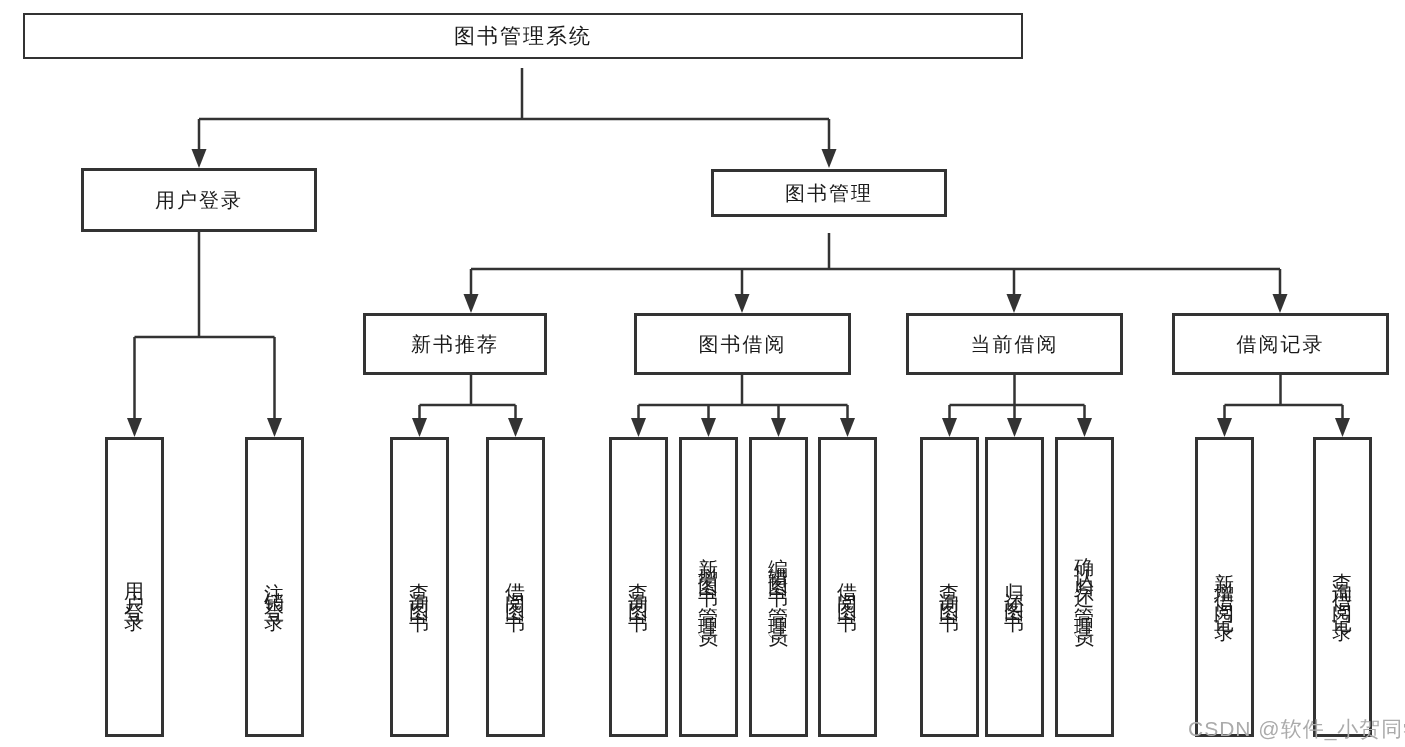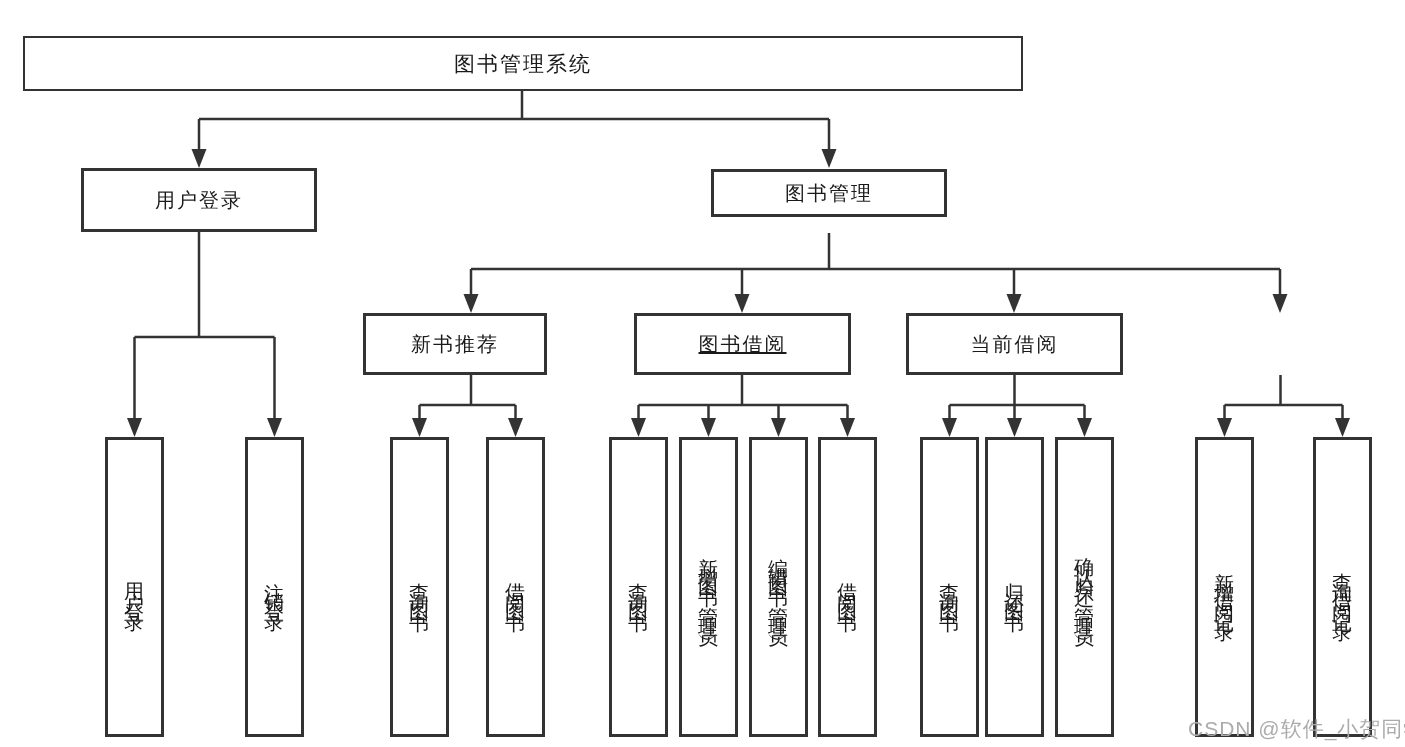--- a/index.html
+++ b/index.html
@@ -89,28 +89,29 @@
       <path d="M771 418 L786 418 L778.5 437 Z"></path>
       <path d="M840 418 L855 418 L847.5 437 Z"></path>
       <path d="M942 418 L957 418 L949.5 437 Z"></path>
       <path d="M1007 418 L1022 418 L1014.5 437 Z"></path>
       <path d="M1077 418 L1092 418 L1084.5 437 Z"></path>
       <path d="M1217 418 L1232 418 L1224.5 437 Z"></path>
       <path d="M1335 418 L1350 418 L1342.5 437 Z"></path>
     </g>
   </svg>
 
-  <div class="node root" style="left:23px; top:13px; width:1000px; height:55px;margin-top:23px;">图书管理系统</div>
+  <div class="node root" style="left:23px; top:13px; width:1000px; height:46px;">图书管理系统</div>
 
   <div class="node" style="left:81px; top:168px; width:236px; height:64px;">用户登录</div>
   <div class="node" style="left:711px; top:169px; width:236px; height:48px;">图书管理</div>
 
   <div class="node" style="left:363px; top:313px; width:184px; height:62px;">新书推荐</div>
-  <div class="node" style="left:634px; top:313px; width:217px; height:62px;text-decoration:underline;">图书借阅</div>
+  <div class="node" style="left:634px; top:313px; width:217px; height:62px;">图书借阅</div>
   <div class="node" style="left:906px; top:313px; width:217px; height:62px;">当前借阅</div>
+  <div class="node" style="left:1172px; top:313px; width:217px; height:62px;">借阅记录</div>
 
   <div class="node leaf" style="left:105px; top:437px; width:59px; height:300px;">用户登录</div>
   <div class="node leaf" style="left:245px; top:437px; width:59px; height:300px;">注销登录</div>
 
   <div class="node leaf" style="left:390px; top:437px; width:59px; height:300px;">查询图书</div>
   <div class="node leaf" style="left:486px; top:437px; width:59px; height:300px;">借阅图书</div>
 
   <div class="node leaf" style="left:609px; top:437px; width:59px; height:300px;">查询图书</div>
   <div class="node leaf" style="left:679px; top:437px; width:59px; height:300px;">新增图书（管理员）</div>
   <div class="node leaf" style="left:749px; top:437px; width:59px; height:300px;">编辑图书（管理员）</div>

